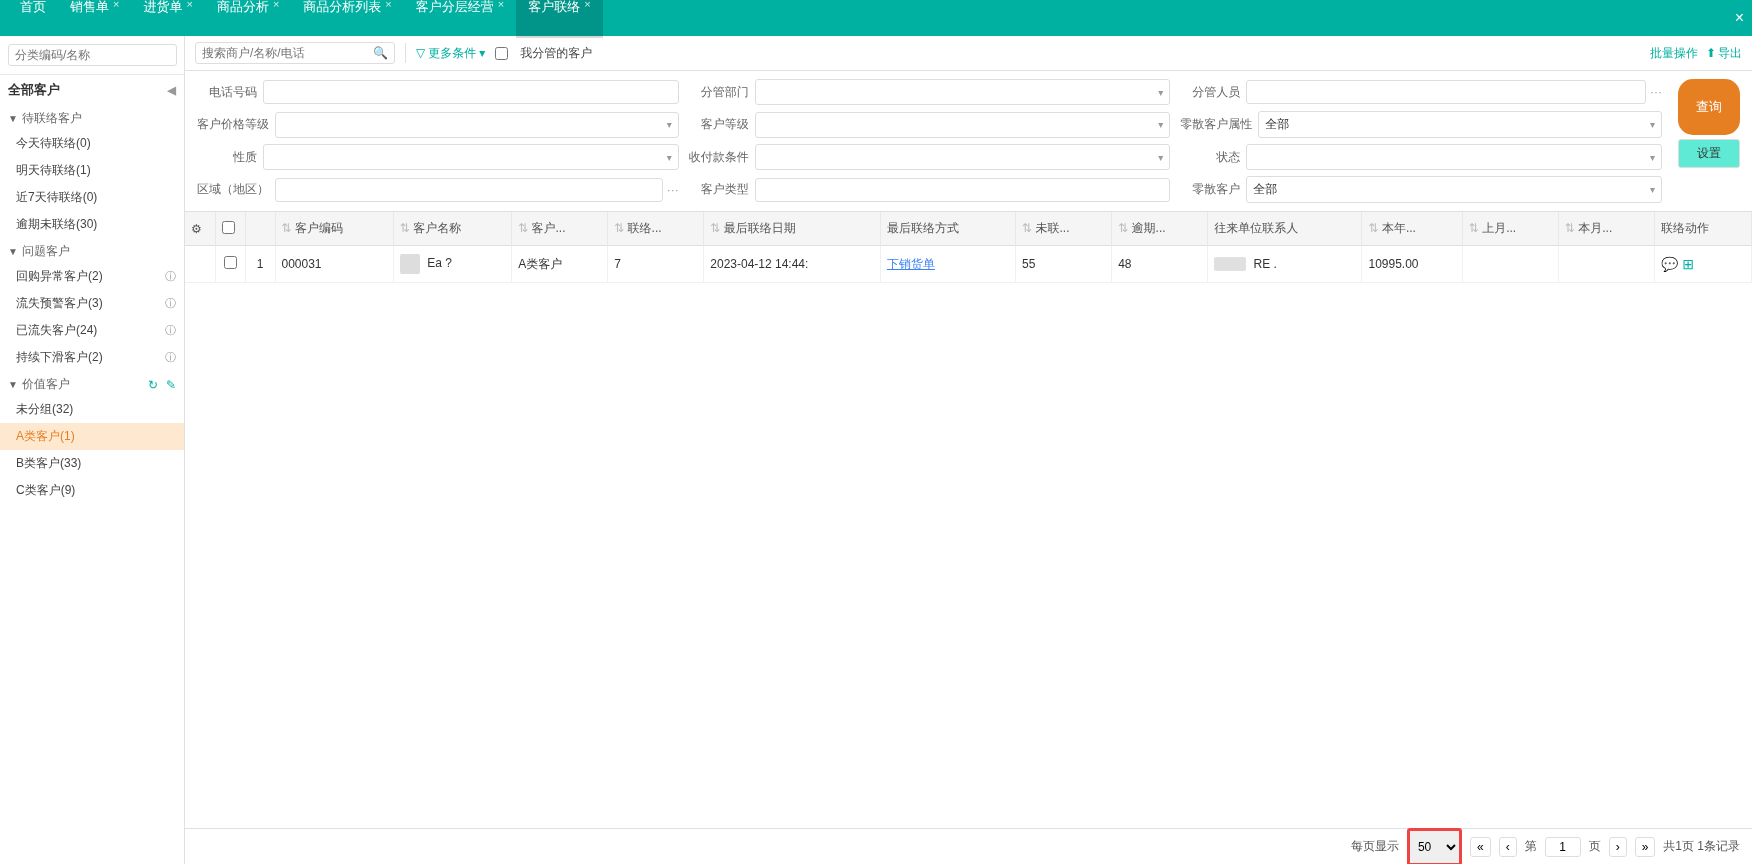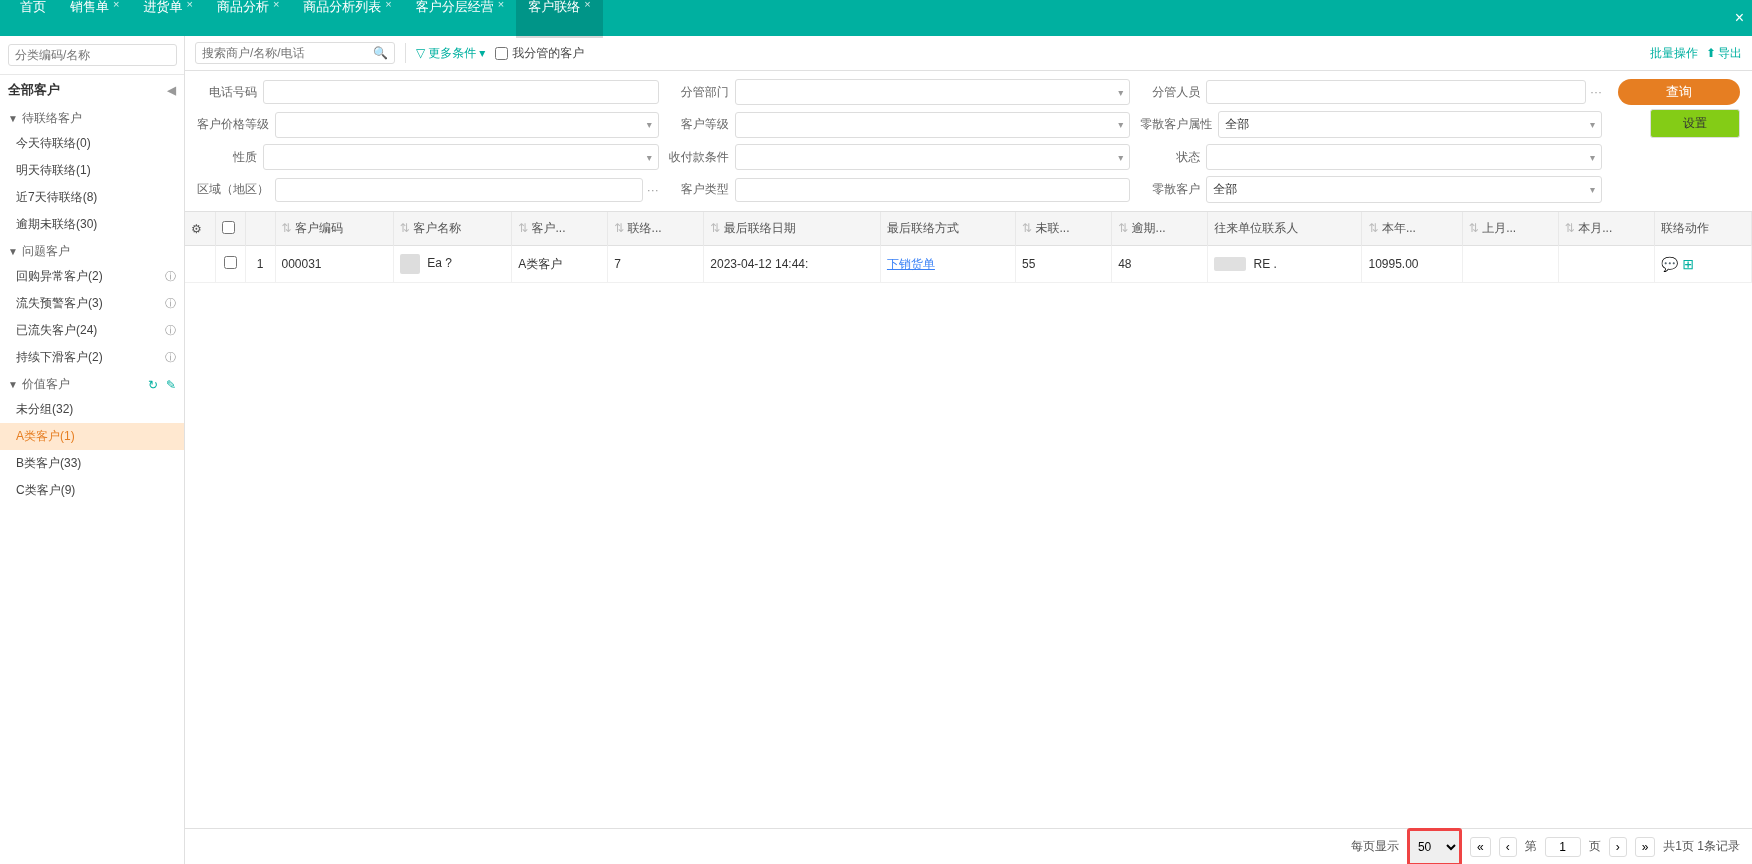--- a/index.html
+++ b/index.html
@@ -156,21 +156,21 @@
       color: #00b0a0;
       cursor: pointer;
       display: flex;
       align-items: center;
       gap: 3px;
       font-size: 12px;
     }
     .my-customers {
       display: flex;
       align-items: center;
-      gap: 4px;
+      gap: 12px;
       cursor: pointer;
       font-size: 12px;
       color: #444;
     }
     .toolbar-right {
       margin-left: auto;
       display: flex;
       align-items: center;
       gap: 8px;
     }
@@ -238,33 +238,32 @@
       min-height: 26px;
     }
     .filter-select .chev { color: #999; font-size: 10px; }
     .filter-dots { color: #999; margin-left: 4px; cursor: pointer; }
 
     .btn-query {
       background: #e67e22;
       color: white;
       border: none;
       border-radius: 15px;
-      padding: 4px 18px;
+      padding: 19px 18px;
       cursor: pointer;
       font-size: 13px;
     }
     .btn-settings {
-      background: #84cc16;
+      background: #5eead4;
       color: #333;
       border: 1px solid #ddd;
       border-radius: 3px;
-      padding: 5px 32px;
-      cursor: pointer;
-      font-size: 12px;
-      margin-left: 32px;
+      padding: 5px 18px;
+      cursor: pointer;
+      font-size: 12px;
     }
     .action-btns {
       display: flex;
       flex-direction: column;
       gap: 4px;
       margin-left: 8px;
     }
 
     
     .table-container {
@@ -401,21 +400,21 @@
       <span class="triangle">▼</span>
       <span>待联络客户</span>
     </div>
     <div class="sidebar-item">
       <span class="item-text">今天待联络(0)</span>
     </div>
     <div class="sidebar-item">
       <span class="item-text">明天待联络(1)</span>
     </div>
     <div class="sidebar-item">
-      <span class="item-text">近7天待联络(8)</span>
+      <span class="item-text">近7天待联络(0)</span>
     </div>
     <div class="sidebar-item">
       <span class="item-text">逾期未联络(30)</span>
     </div>
 
     <div class="sidebar-group-label">
       <span class="triangle">▼</span>
       <span>问题客户</span>
     </div>
     <div class="sidebar-item">

